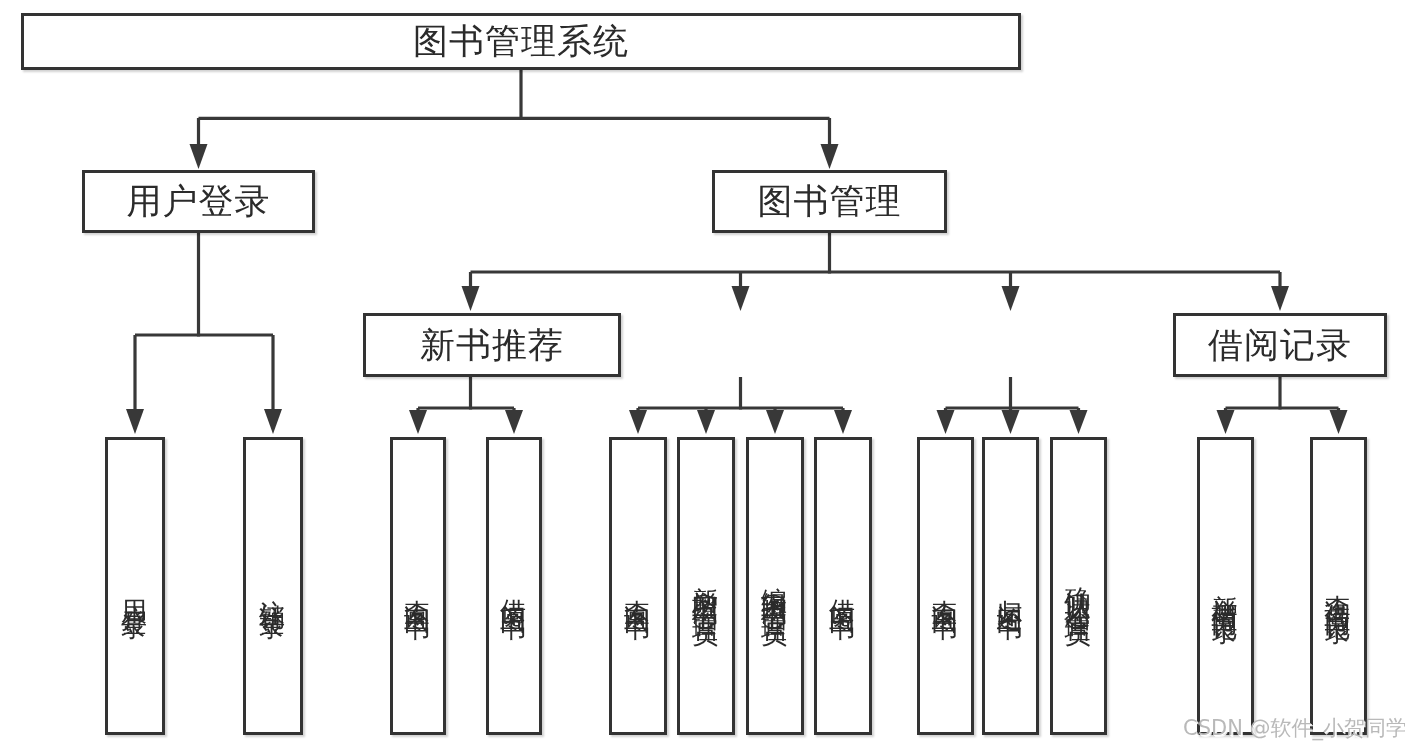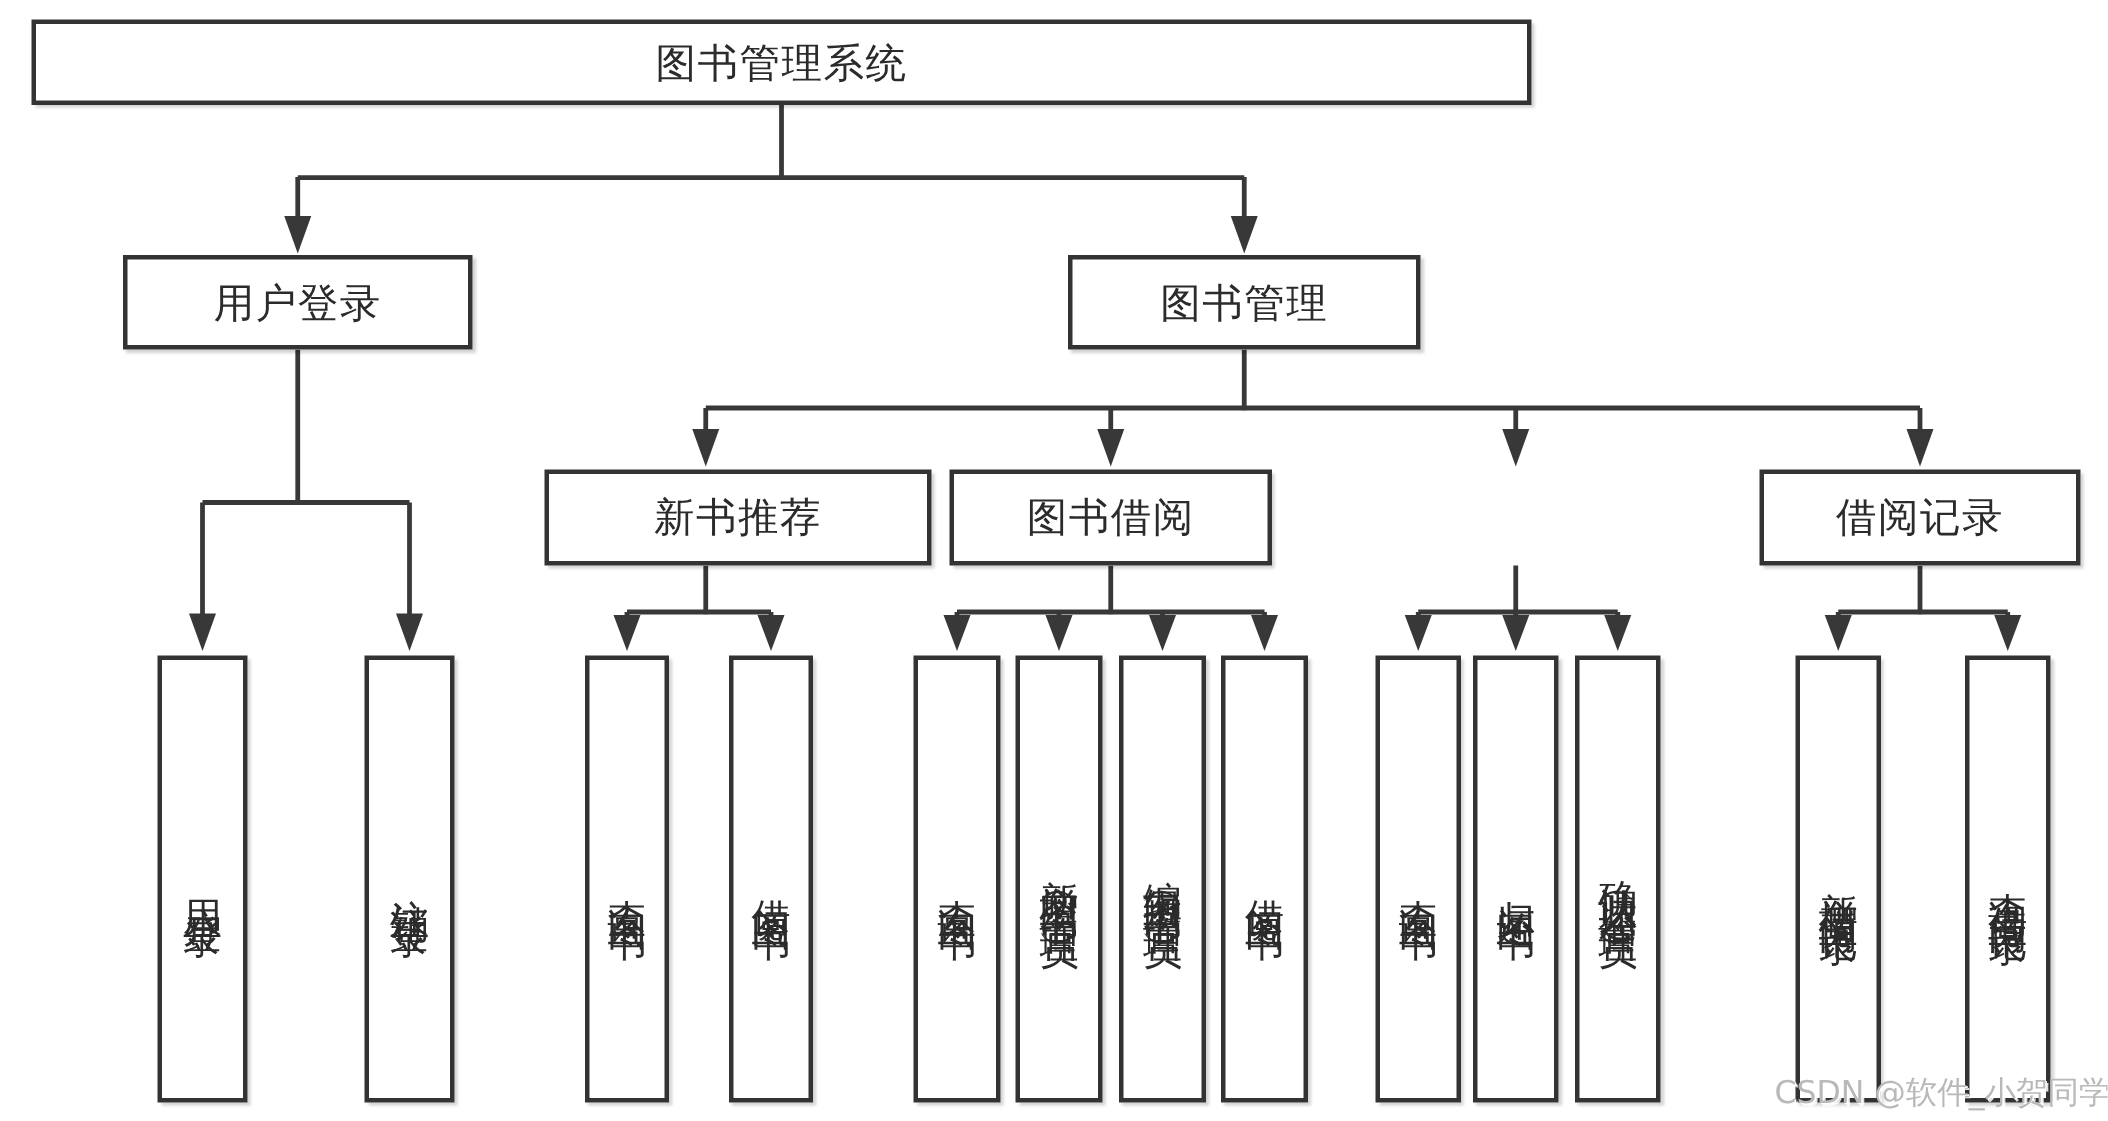--- a/index.html
+++ b/index.html
@@ -31,21 +31,21 @@
     background: #ffffff;
     border: 3px solid #333333;
     box-shadow: 2px 2px 2px rgba(0,0,0,0.18);
     display: flex;
     align-items: center;
     justify-content: center;
     color: #2b2b2b;
     z-index: 2;
   }
   .h-label {
-    font-size: 27px;
+    font-size: 35px;
     letter-spacing: 1px;
     white-space: nowrap;
   }
   .leaf {
     writing-mode: vertical-rl;
     text-orientation: mixed;
     font-size: 26px;
     letter-spacing: 5px;
     padding-top: 5px; 
   }
@@ -145,23 +145,20 @@
   <div class="box" style="left:82px; top:170px; width:233px; height:63px;">
     <span class="h-label">用户登录</span>
   </div>
   <div class="box" style="left:712px; top:170px; width:235px; height:63px;">
     <span class="h-label">图书管理</span>
   </div>
 
   <div class="box" style="left:363px; top:313px; width:258px; height:64px;">
     <span class="h-label">新书推荐</span>
   </div>
-  <div class="box" style="left:633px; top:313px; width:215px; height:64px;">
-    <span class="h-label">图书借阅</span>
-  </div>
   <div class="box" style="left:1173px; top:313px; width:214px; height:64px;align-items:center;">
     <span class="h-label">借阅记录</span>
   </div>
 
   <div class="box leaf" style="left:105px; top:437px; width:60px; height:298px;">用户登录</div>
   <div class="box leaf" style="left:243px; top:437px; width:60px; height:298px;">注销登录</div>
 
   <div class="box leaf" style="left:390px; top:437px; width:56px; height:298px;">查询图书</div>
   <div class="box leaf" style="left:486px; top:437px; width:56px; height:298px;">借阅图书</div>
 

